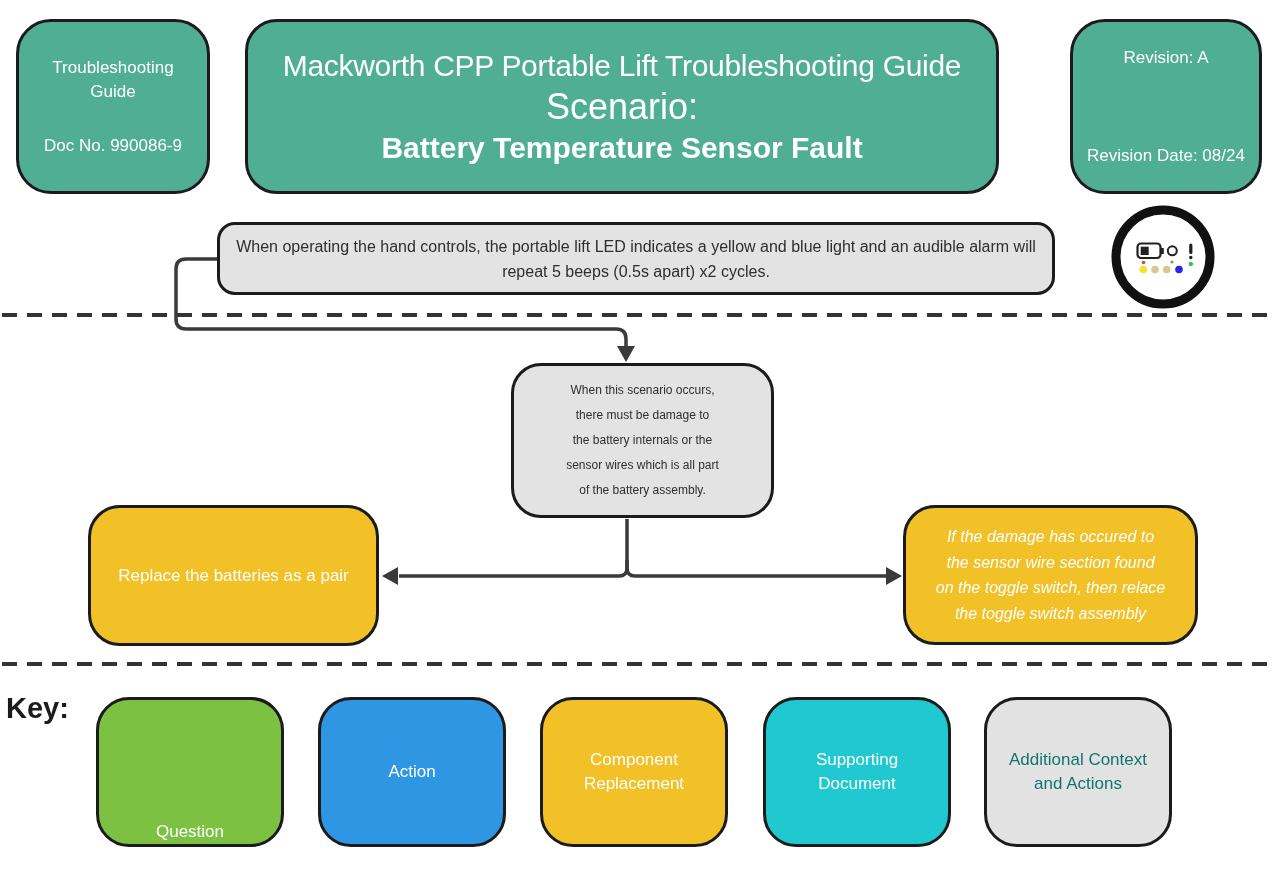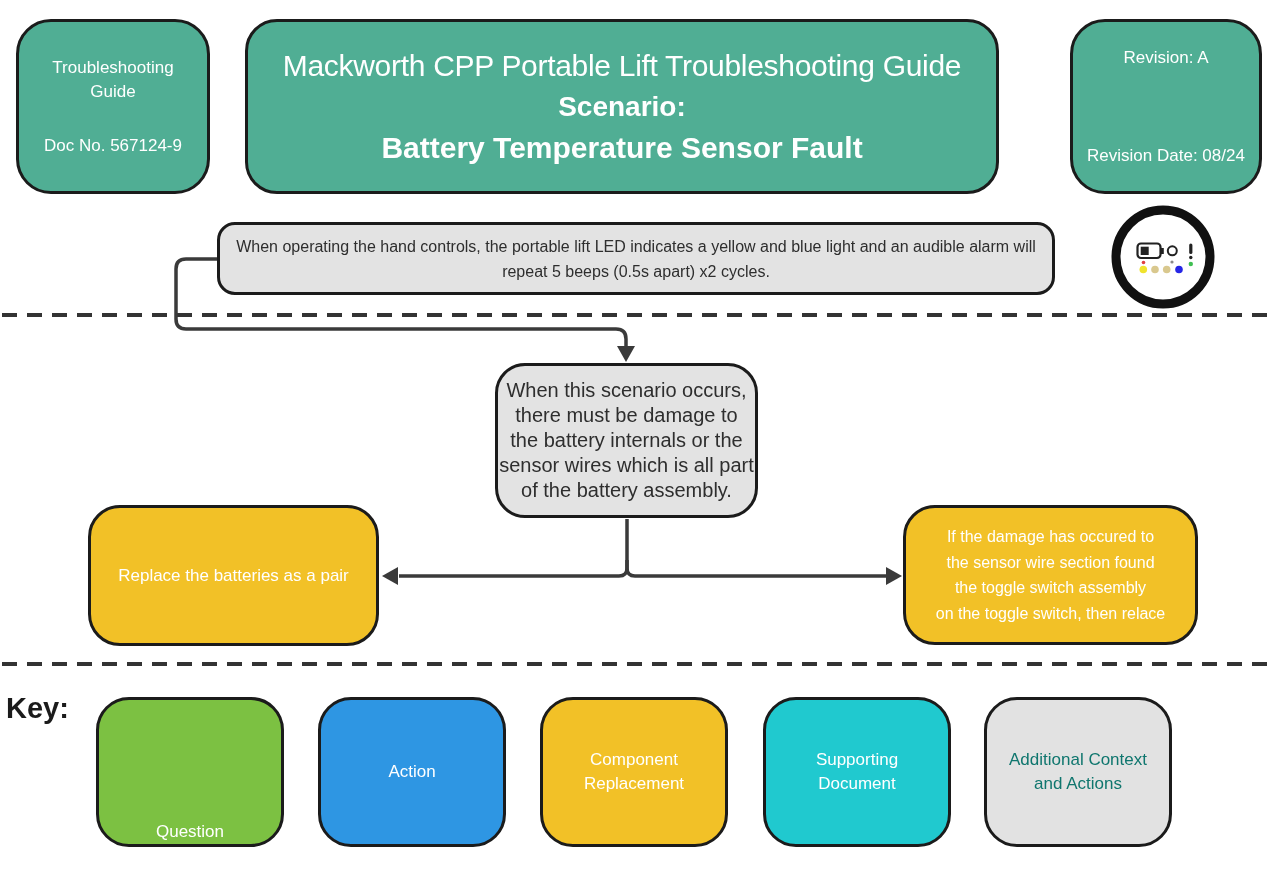--- a/index.html
+++ b/index.html
@@ -15,33 +15,33 @@
     display:flex; flex-direction:column; align-items:center; justify-content:center;
     text-align:center; overflow:hidden;
   }
   .teal { color:#ffffff; }
 
   
   .doc-box   { left:16px;   top:19px; width:194px; height:175px; border-radius:35px; font-size:17px; line-height:24px; padding:16px 20px; }
   .doc-box .doc-no { margin-top:30px; }
   .title-box { left:245px;  top:19px; width:754px; height:175px; border-radius:32px;justify-content:center; }
   .title-line1 { font-size:30px; font-weight:400; line-height:42px; letter-spacing:-0.3px; white-space:nowrap; }
-  .title-line2 { font-size:28px; font-weight:700; line-height:40px; }
+  .title-line2 { font-size:36px; font-weight:400; line-height:40px; }
   .title-line3 { font-size:30px; font-weight:700; line-height:41px; white-space:nowrap; }
   .rev-box   { left:1070px; top:19px; width:192px; height:175px; border-radius:35px; font-size:17px; line-height:24px;gap:42px; }
   .rev-box .rev-date { margin-top:32px; }
 
   
   .symptom-box {
     left:217px; top:222px; width:838px; height:73px; border-radius:18px;
     background:#E3E3E3; color:#2e2e2e; font-size:16px; line-height:25px; padding:16px 14px;
   }
   .context-box {
-    left:495px; top:363px; width:263px; height:155px; border-radius:30px;
-    background:#E3E3E3; color:#2e2e2e; font-size:20px; line-height:25px; padding:0 4px;
+    left:511px; top:363px; width:263px; height:155px; border-radius:30px;
+    background:#E3E3E3; color:#2e2e2e; font-size:12px; line-height:25px; padding:0 4px;
   }
   .context-box div { white-space:nowrap; }
   .left-action-box {
     left:88px; top:505px; width:291px; height:141px; border-radius:32px;
     color:#ffffff; font-size:17px; white-space:nowrap;
   }
   .right-action-box {
     left:903px; top:505px; width:295px; height:140px; border-radius:32px;
     color:#ffffff; font-size:16px; line-height:25.5px; padding:0 4px;
   }
@@ -97,21 +97,21 @@
         <circle cx="1143.3" cy="269.5" r="3.8" fill="#F0E32D"></circle>
         <circle cx="1155" cy="269.5" r="3.8" fill="#D9C88E"></circle>
         <circle cx="1166.7" cy="269.5" r="3.8" fill="#D9C88E"></circle>
         <circle cx="1179" cy="269.5" r="3.8" fill="#2626E6"></circle>
       </g>
     </g>
   </svg>
 
   <div class="rbox teal doc-box" style="background: rgb(80, 174, 148);">
     <div>Troubleshooting Guide</div>
-    <div class="doc-no">Doc No. 567124-9</div>
+    <div class="doc-no">Doc No. 990086-9</div>
   </div>
 
   <div class="rbox teal title-box" style="background: rgb(80, 174, 148);">
     <div class="title-line1">Mackworth CPP Portable Lift Troubleshooting Guide</div>
     <div class="title-line2">Scenario:</div>
     <div class="title-line3">Battery Temperature Sensor Fault</div>
   </div>
 
   <div class="rbox teal rev-box" style="background: rgb(80, 174, 148);">
     <div>Revision: A</div>
@@ -127,25 +127,25 @@
     <div>there must be damage to</div>
     <div>the battery internals or the</div>
     <div>sensor wires which is all part</div>
     <div>of the battery assembly.</div>
   </div>
 
   <div class="rbox left-action-box" style="background: rgb(242, 193, 39);">
     <div>Replace the batteries as a pair</div>
   </div>
 
-  <div class="rbox right-action-box" style="background: rgb(242, 193, 39);">
+  <div class="rbox right-action-box" style="background: rgb(242, 193, 39); font-style: italic;">
     <div>If the  damage has occured to</div>
     <div>the sensor wire section found</div>
+    <div>on the toggle switch, then relace</div>
     <div>the toggle switch assembly</div>
-    <div>on the toggle switch, then relace</div>
   </div>
 
   <div class="key-label">Key:</div>
 
   <div class="rbox key-item key-q" style="background: rgb(124, 193, 66); color: rgb(255, 255, 255); justify-content: flex-end;">
     <div>Question</div>
   </div>
   <div class="rbox key-item key-a" style="background: rgb(46, 150, 227); color: rgb(255, 255, 255);">
     <div>Action</div>
   </div>

